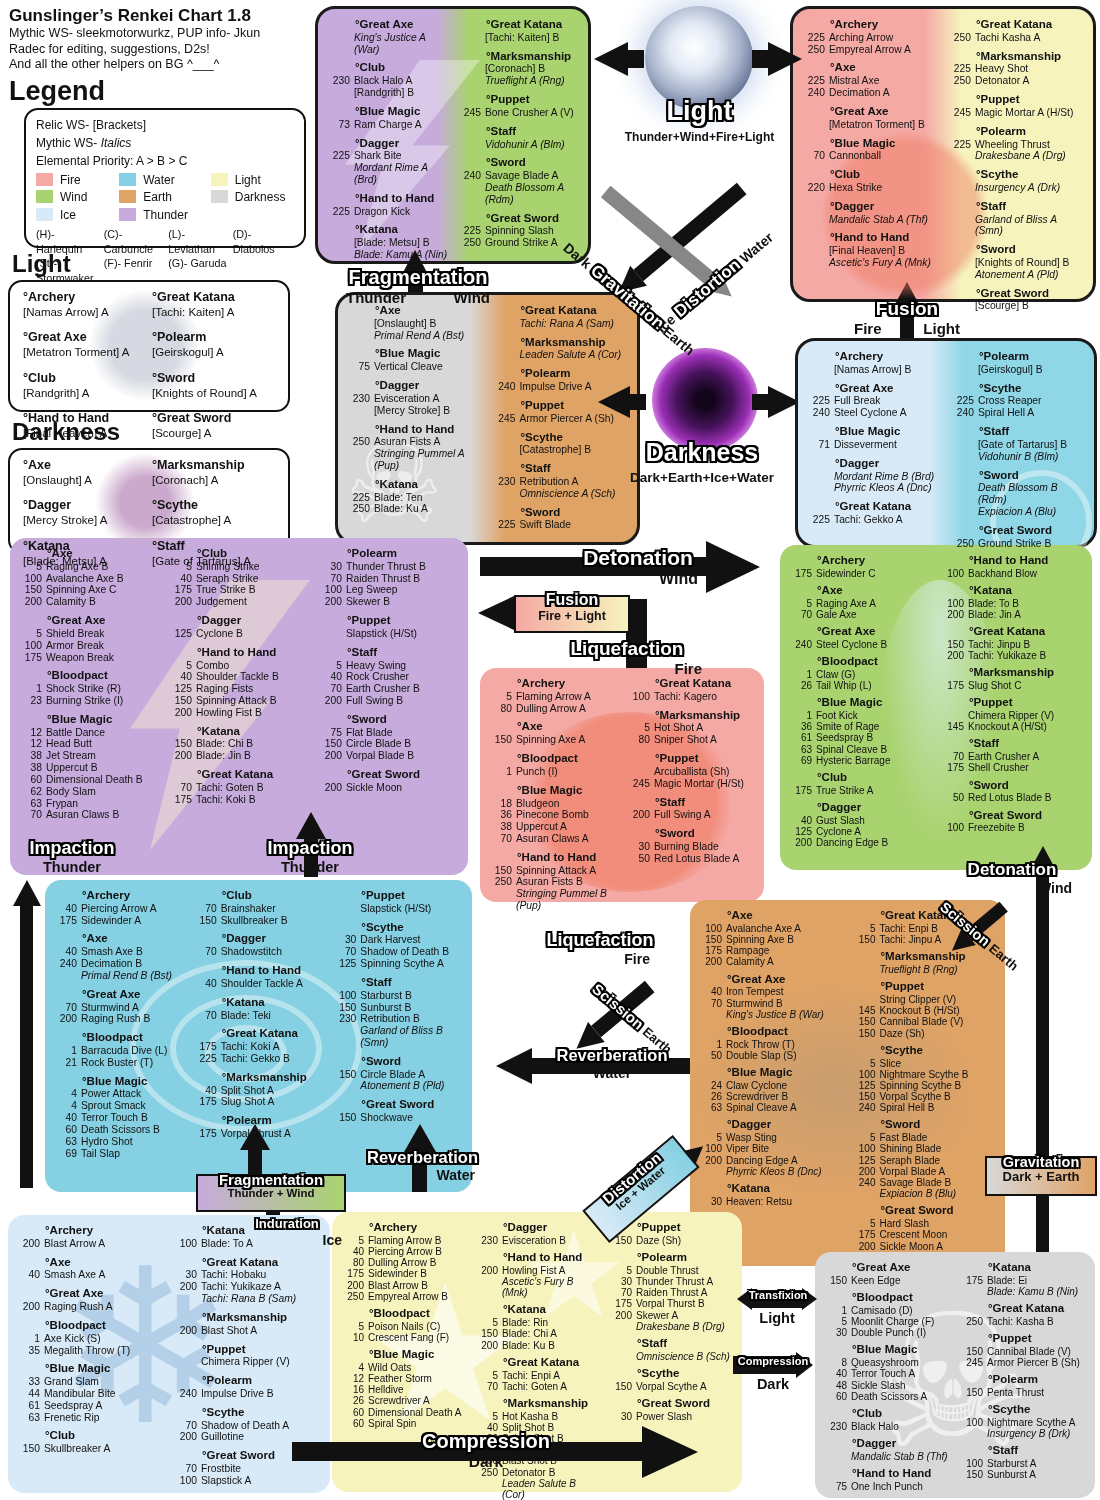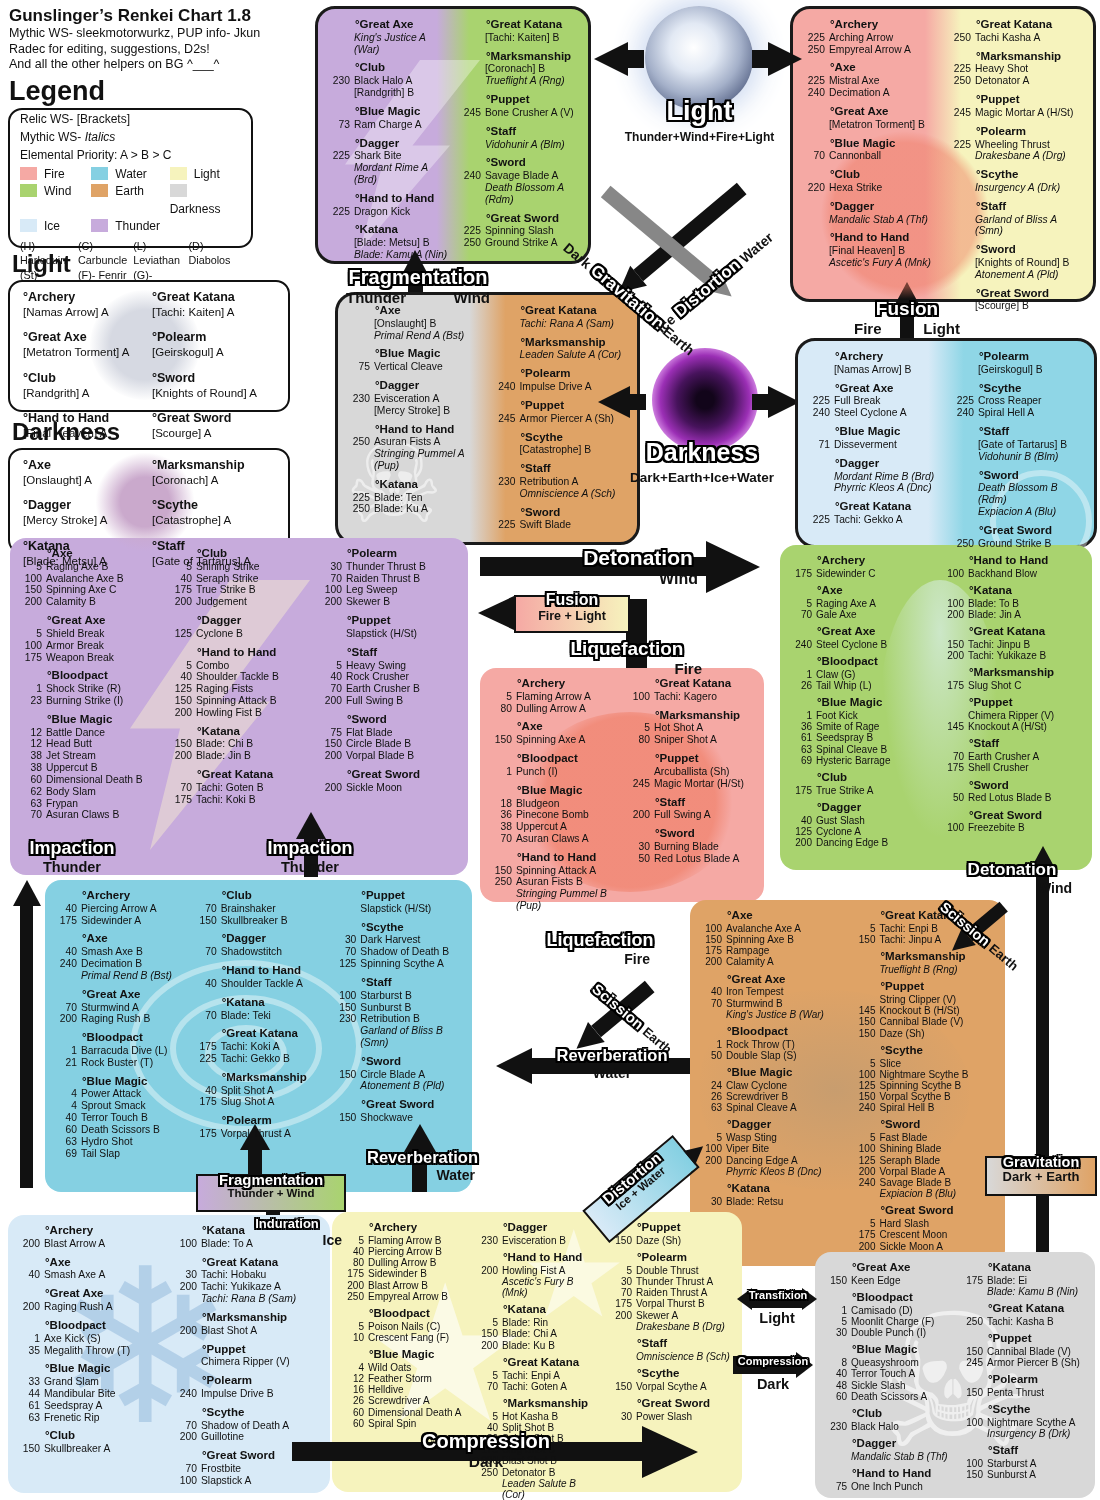--- a/index.html
+++ b/index.html
@@ -44,21 +44,21 @@
 <body>
 
 <div class="abs" style="left:9px;top:6px;width:320px">
   <div class="hdr-title">Gunslinger’s Renkei Chart 1.8</div>
   <div class="hdr-line">Mythic WS- sleekmotorwurkz, PUP info- Jkun</div>
   <div class="hdr-line">Radec for editing, suggestions, D2s!</div>
   <div class="hdr-line">And all the other helpers on BG  ^___^</div>
 </div>
 
 <div class="abs" style="left:9px;top:76px;font-size:27px;font-weight:bold">Legend</div>
-<div class="frame" style="left:8px;top:108px;width:245px;height:140px;padding:0 10px">
+<div class="frame" style="left:24px;top:108px;width:282px;height:140px;padding:6px 10px">
   <div class="leg-row">Relic WS- [Brackets]</div>
   <div class="leg-row">Mythic WS- <span style="font-style:italic">Italics</span></div>
   <div class="leg-row">Elemental Priority: A &gt; B &gt; C</div>
   <div style="display:grid;grid-template-columns:1fr 1.1fr 1fr;font-size:12px;line-height:1.45;margin-top:2px">
     <div><span class="sw" style="background: rgb(245, 169, 164);"></span><span>Fire</span></div>
     <div><span class="sw" style="background: rgb(133, 208, 226);"></span><span>Water</span></div>
     <div><span class="sw" style="background: rgb(246, 243, 189);"></span><span>Light</span></div>
     <div><span class="sw" style="background: rgb(169, 211, 111);"></span><span>Wind</span></div>
     <div><span class="sw" style="background: rgb(223, 163, 102);"></span><span>Earth</span></div>
     <div><span class="sw" style="background: rgb(216, 216, 216);"></span><span>Darkness</span></div>
@@ -1529,21 +1529,21 @@
         </div>
         <div class="row it">
           <span class="num"></span>
           <span class="txt">Phyrric Kleos  B  (Dnc)</span>
         </div>
       </div>
       <div class="grp">
         <div class="gname">°Katana</div>
         <div class="row">
           <span class="num">30</span>
-          <span class="txt">Blade: Retsu</span>
+          <span class="txt">Heaven: Retsu</span>
         </div>
       </div>
     </div>
     <div class="wscol">
       <div class="grp">
         <div class="gname">°Great Katana</div>
         <div class="row">
           <span class="num">5</span>
           <span class="txt">Tachi: Enpi  B</span>
         </div>

